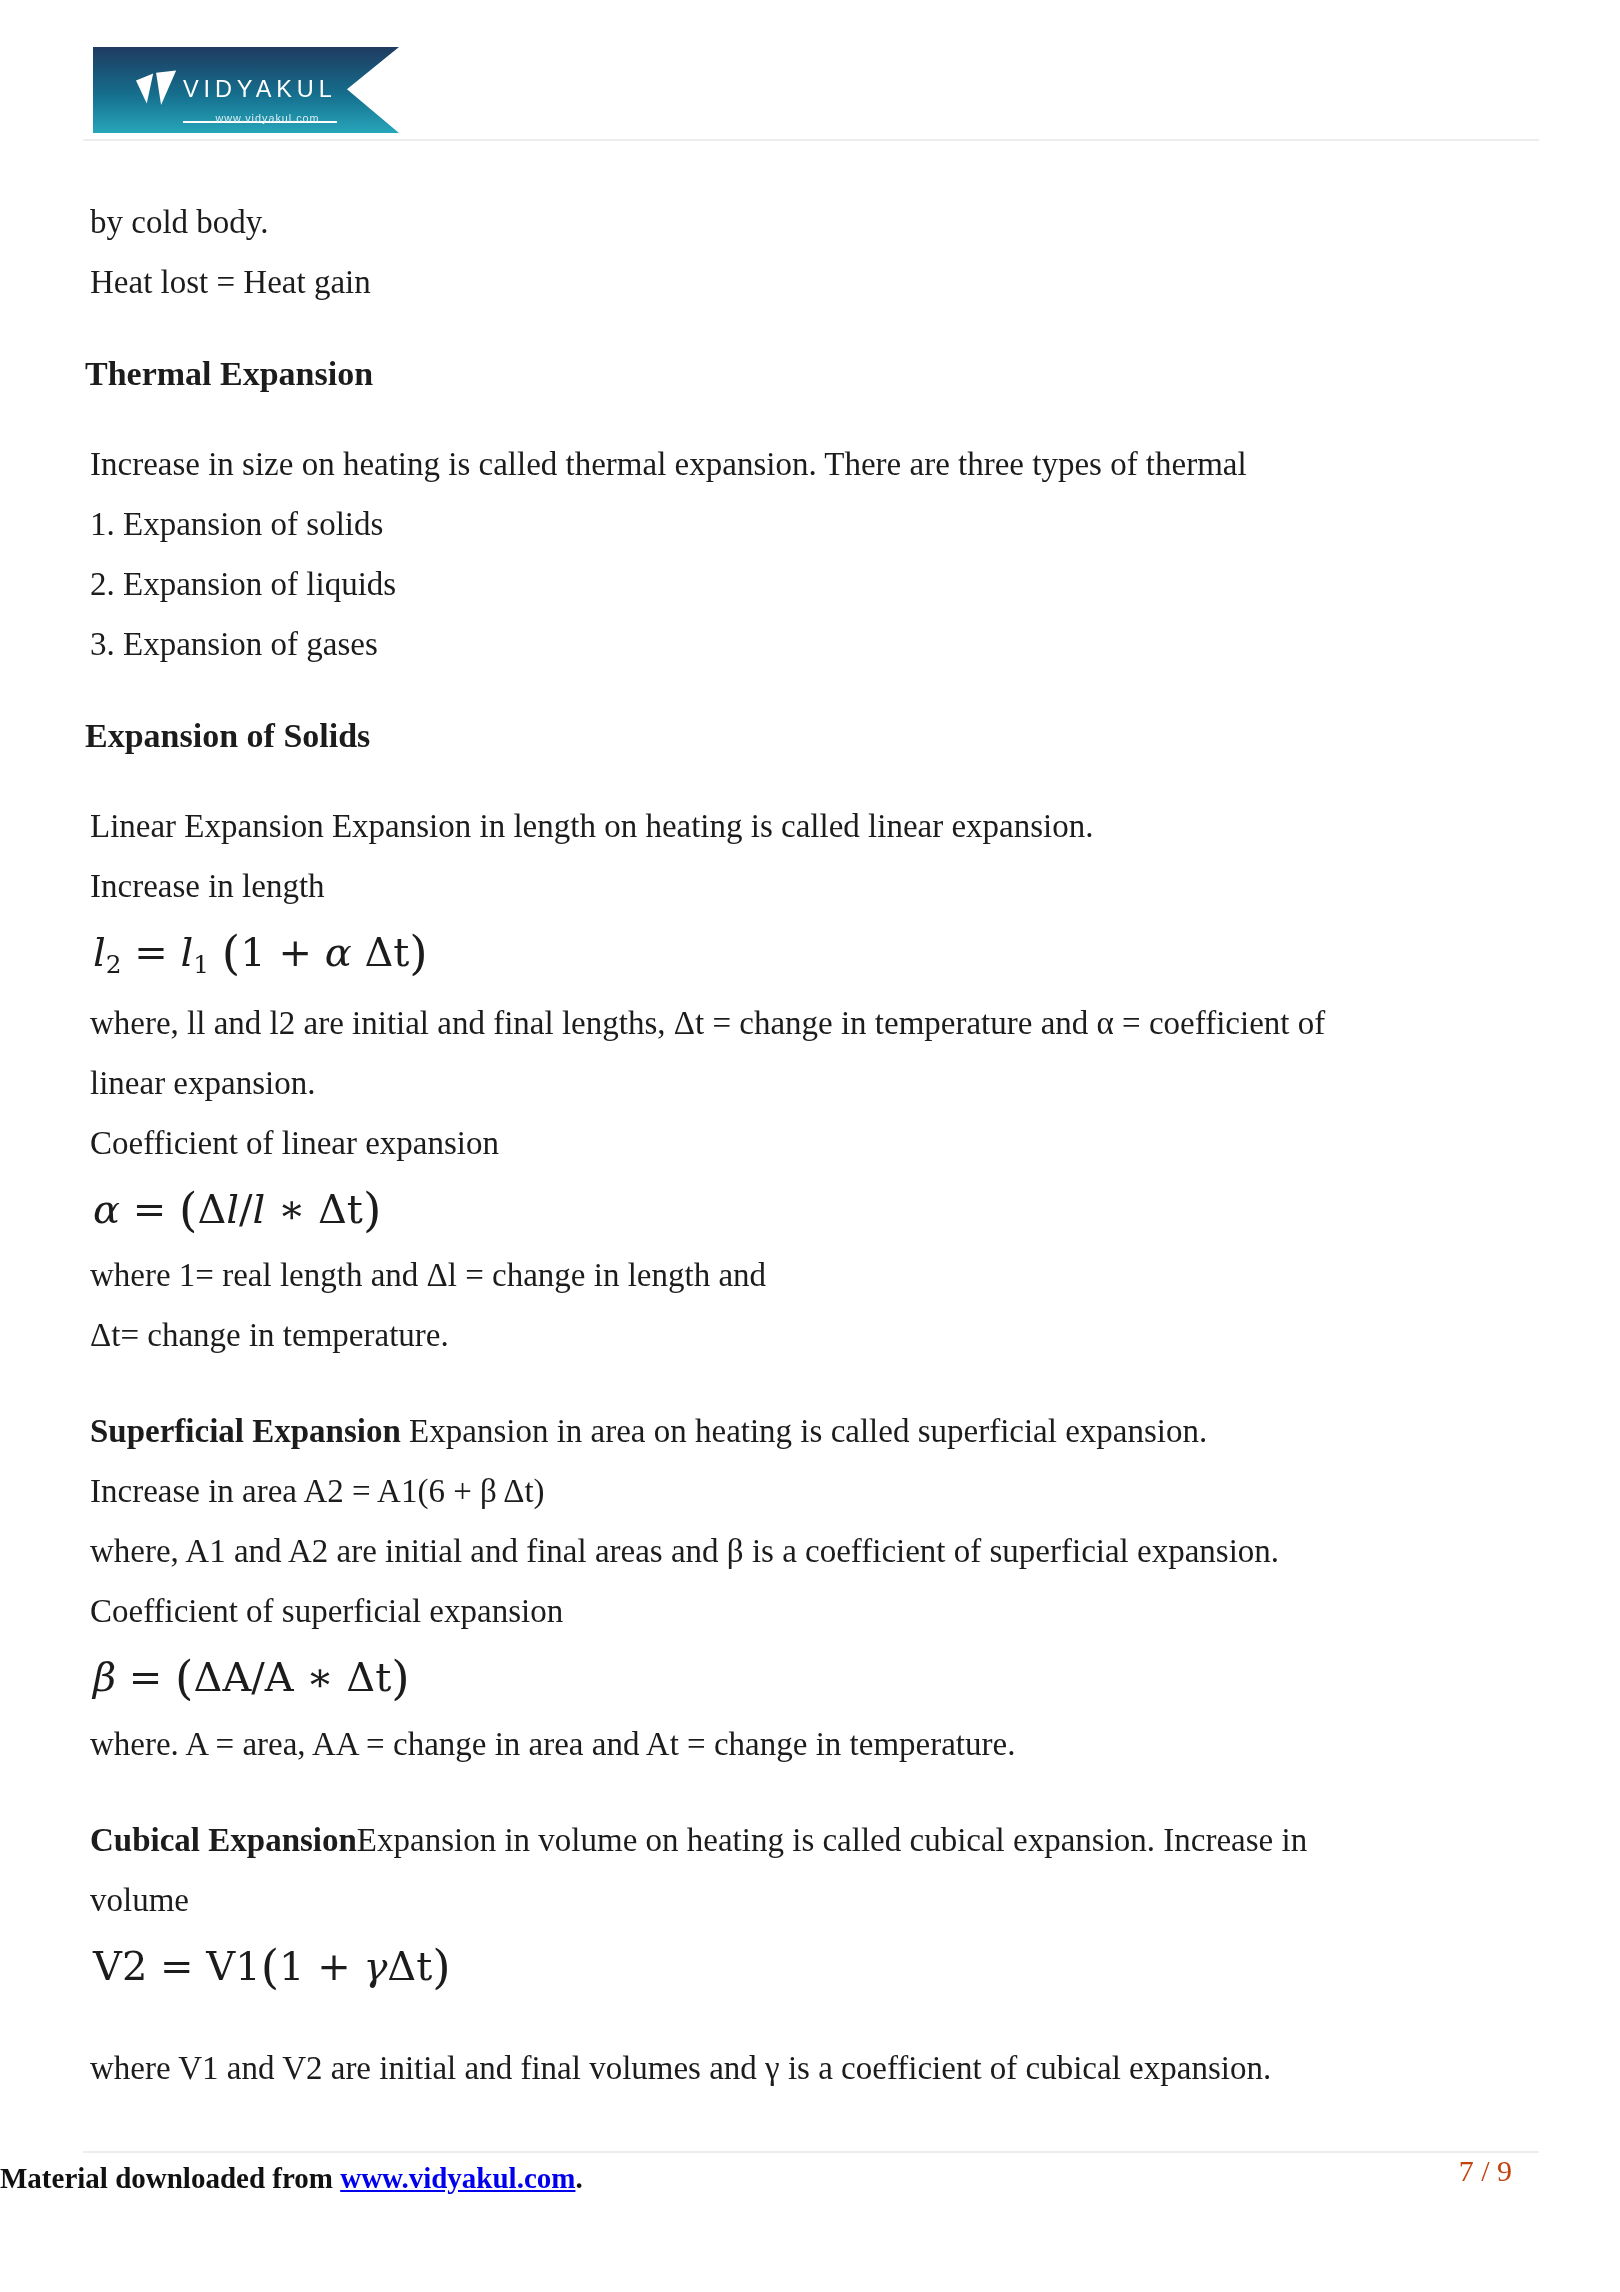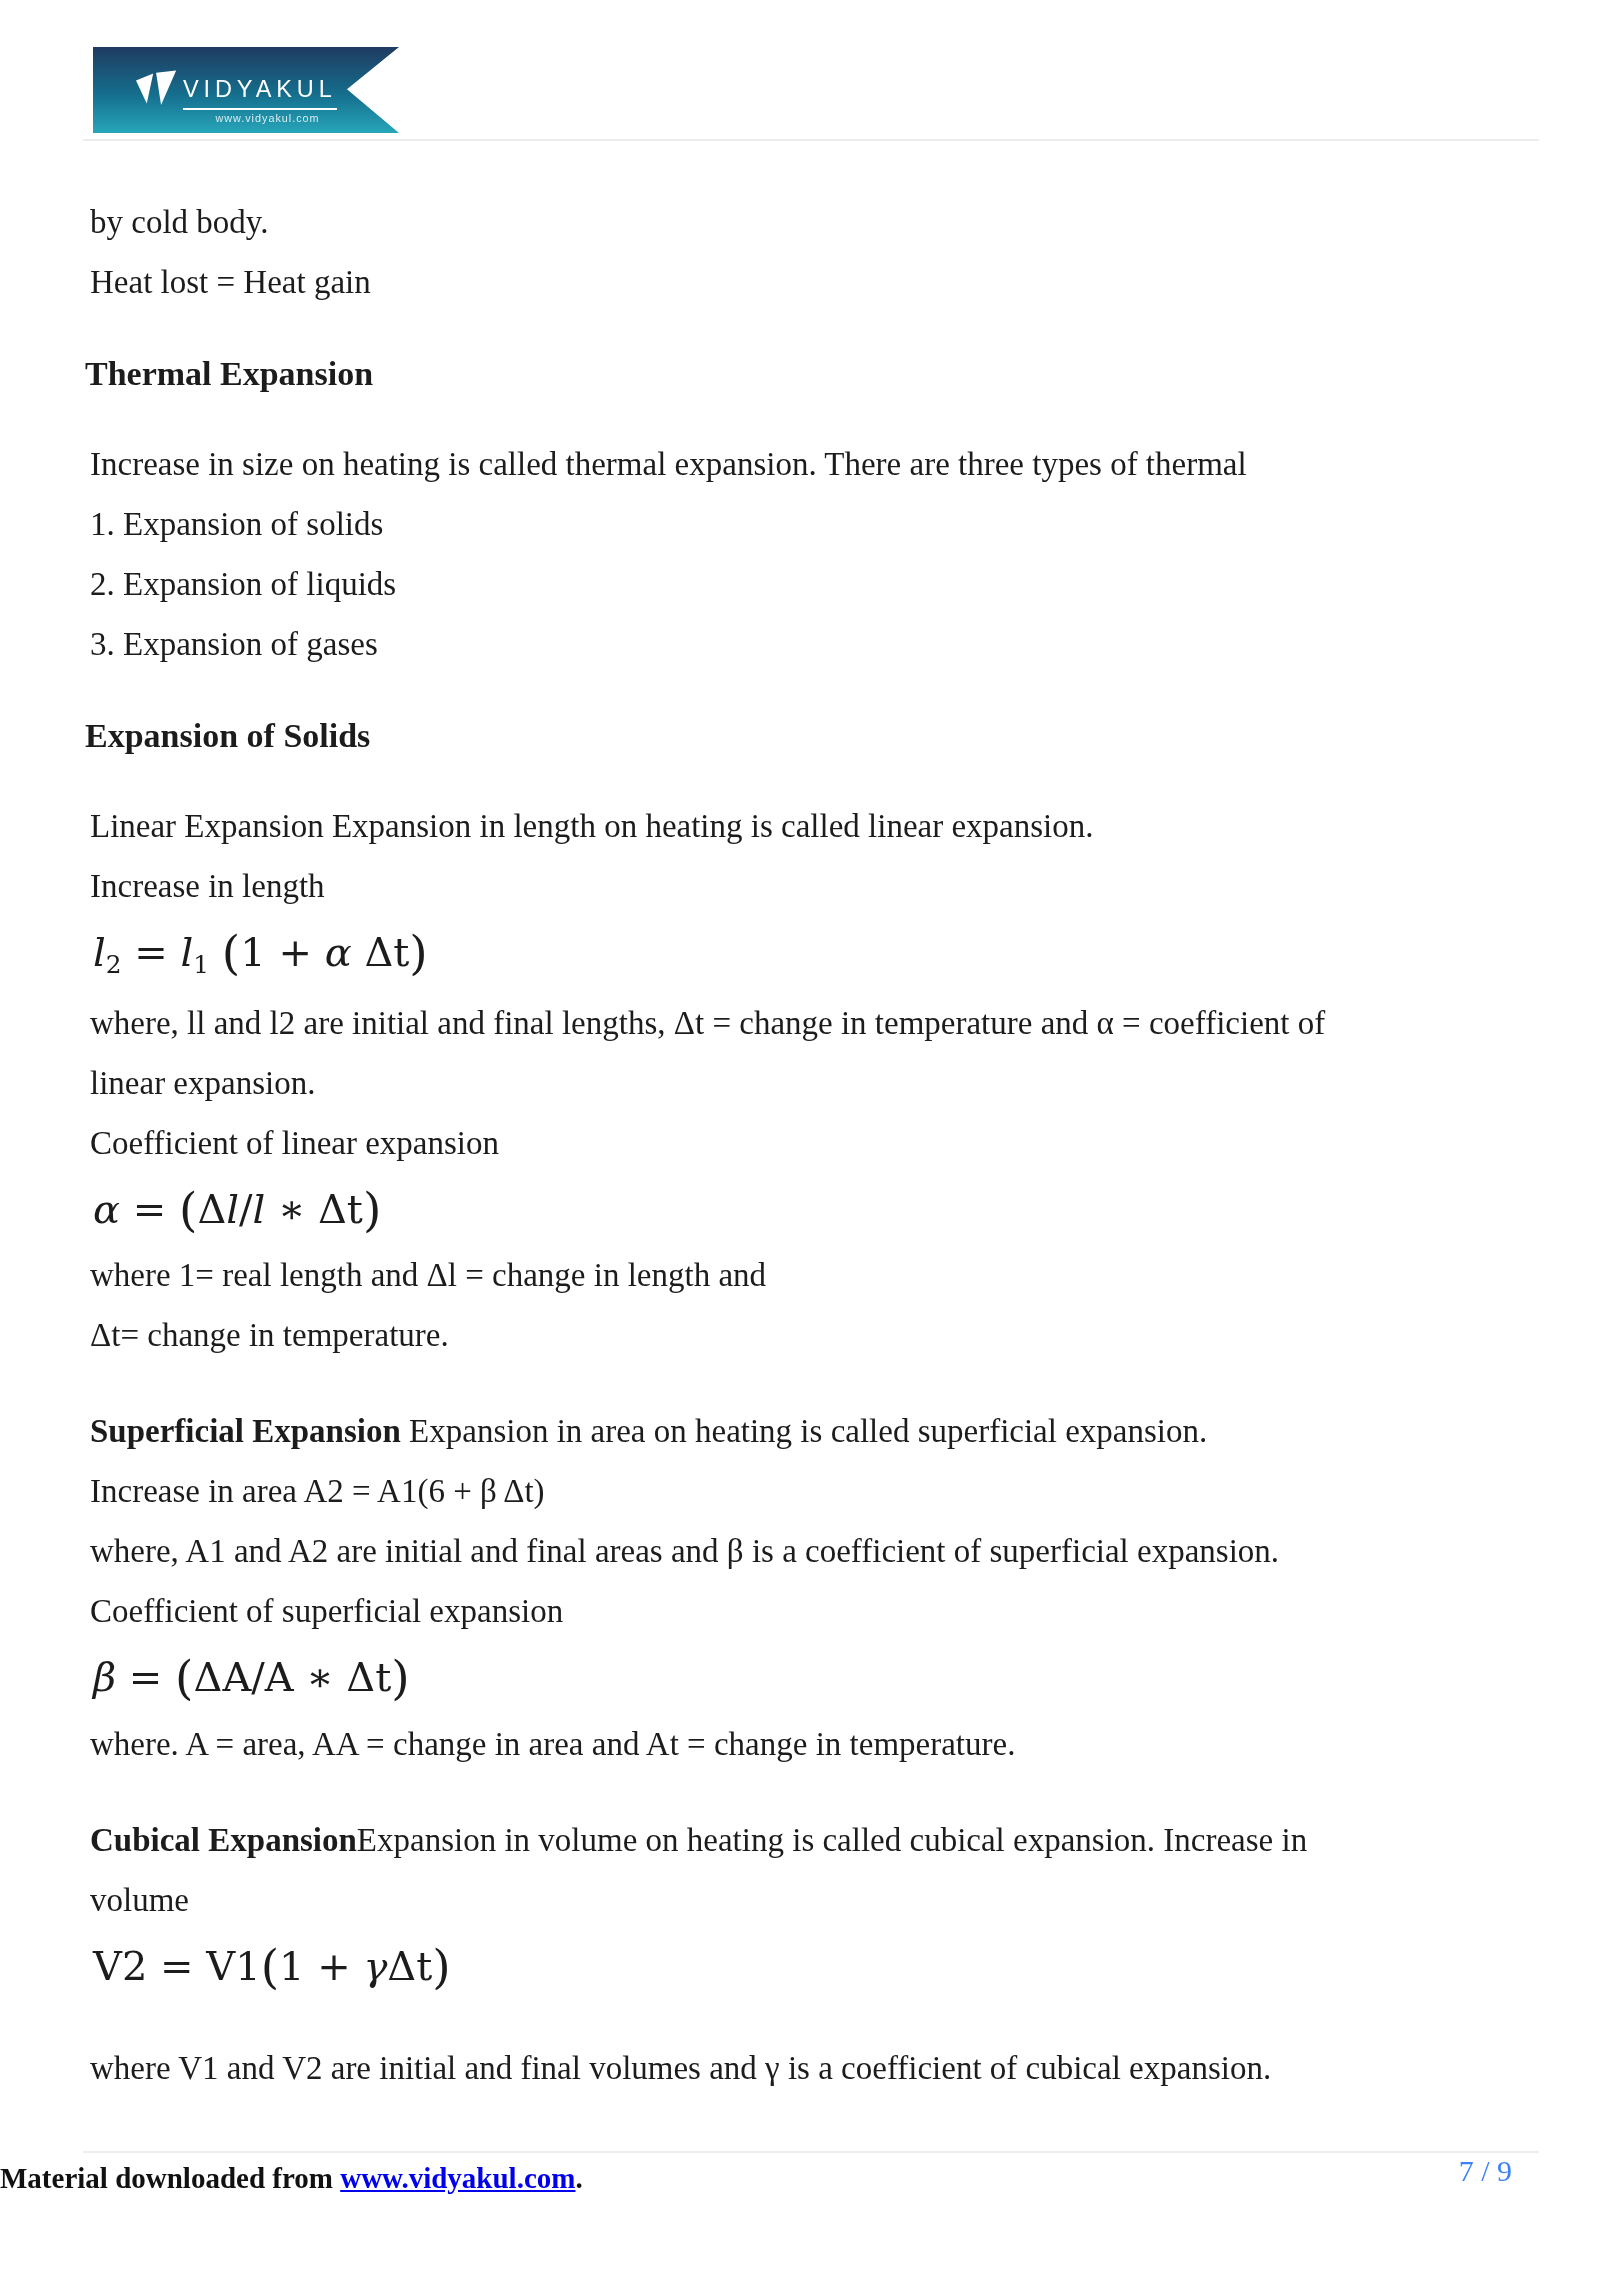--- a/index.html
+++ b/index.html
@@ -15,21 +15,21 @@
   .banner{
     position:absolute;left:93px;top:47px;width:306px;height:86px;
     background:linear-gradient(180deg,#1f3b61 0%,#156e8d 55%,#27a6ba 100%);
     clip-path:polygon(0 0,100% 0,83% 49%,100% 100%,0 100%);
   }
   .logo-icon{position:absolute;left:43px;top:21.6px;width:43px;height:39px;}
   .brand{
     position:absolute;left:90px;top:29px;
     font-family:"Liberation Sans", sans-serif;
     font-size:23.5px;letter-spacing:4.9px;color:#ffffff;
-    border-bottom:2px solid #ffffff;padding-bottom:5px;
+    border-bottom:2px solid #ffffff;padding-bottom:18px;
     white-space:nowrap;
   }
   .brand-url{
     position:absolute;left:90px;top:65px;width:169px;text-align:center;
     font-family:"Liberation Sans", sans-serif;
     font-size:10.8px;letter-spacing:1px;color:#d9edf2;
     white-space:nowrap;
   }
   .rule{position:absolute;left:83px;right:81px;border-top:2px solid #ededed;}
   .rule-top{top:139px;}
@@ -48,21 +48,21 @@
   .fsub{font-size:0.62em;position:relative;top:0.28em;}
   .fp{font-size:1.18em;vertical-align:-0.06em;}
   
   .footer{
     position:absolute;top:2162px;left:0;width:100%;text-align:left;
     font-size:29px;font-weight:bold;color:#111111;
   }
   .footer a{color:#0000ee;text-decoration:underline;cursor:pointer;}
   .page-num{
     position:absolute;top:2154px;right:108px;
-    font-size:30px;font-weight:normal;color:#3b82f6;white-space:nowrap;
+    font-size:30px;font-weight:normal;color:#c2410c;white-space:nowrap;
   }
 </style>
 </head>
 <body>
 
 <div class="banner">
   <svg class="logo-icon" viewBox="0 0 60 50">
     <polygon points="0,14 24,4 15,46" fill="#ffffff"></polygon>
     <polygon points="28,3 56,0 35,48" fill="#ffffff"></polygon>
   </svg>

